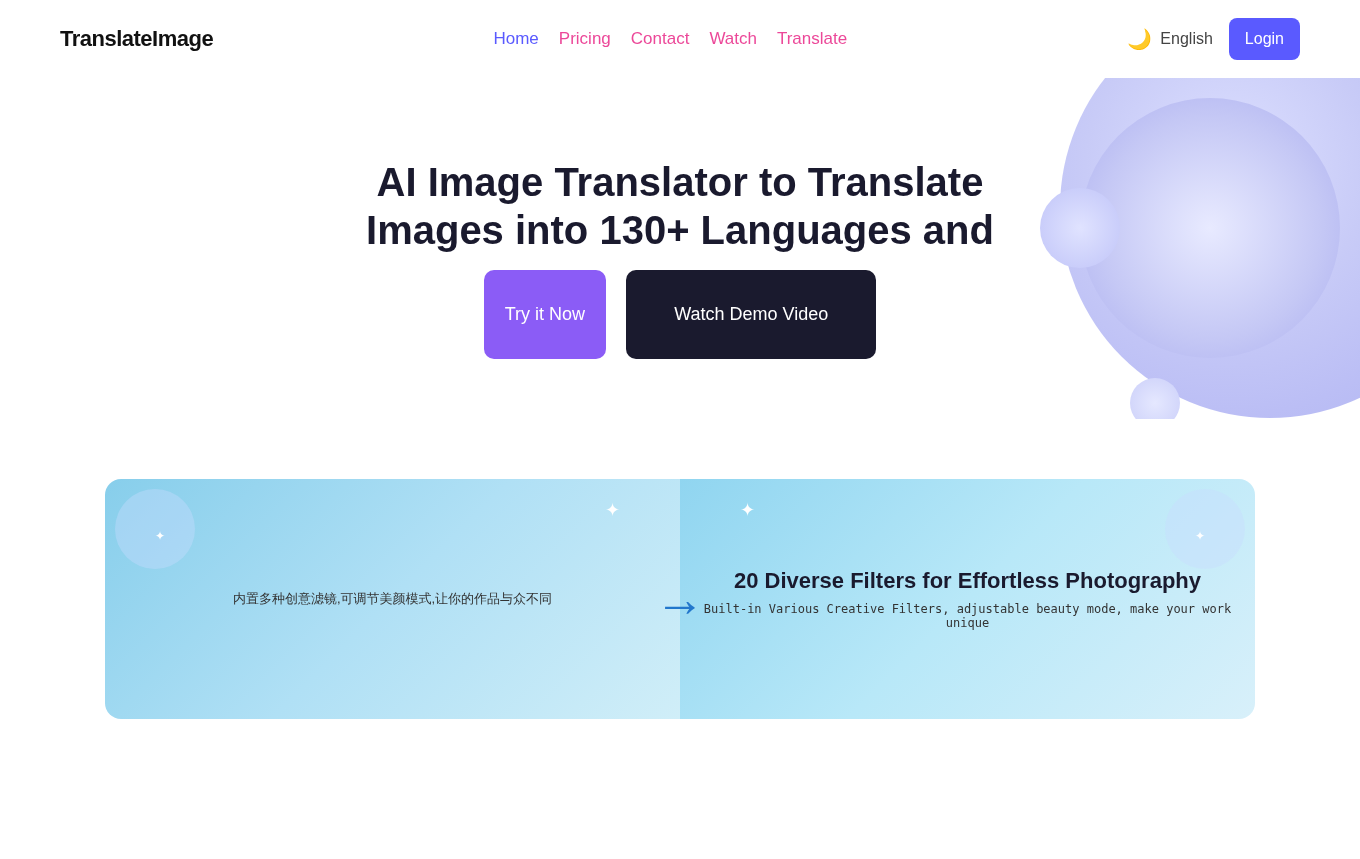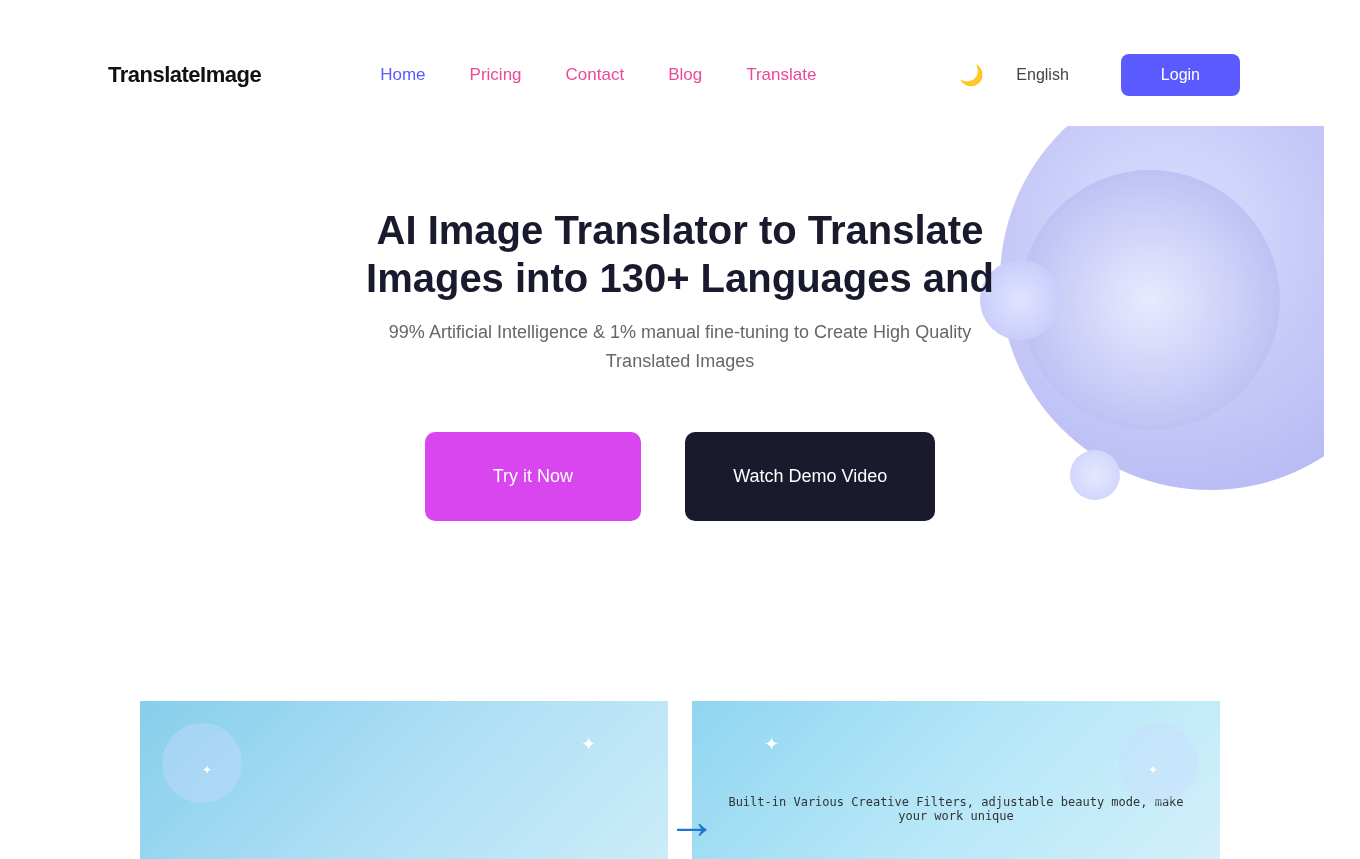--- a/index.html
+++ b/index.html
@@ -1,33 +1,33 @@
 <!DOCTYPE html>
 <html><head>
   <meta charset="utf-8">
   <style>
-    * { margin: 12px; padding: 0; box-sizing: border-box; }
+    * { margin: 0; padding: 0; box-sizing: border-box; }
     body { font-family: -apple-system, BlinkMacSystemFont, 'Segoe UI', sans-serif; background: #fff; overflow-x: hidden; }
 
     
     nav {
       display: flex; align-items: center; justify-content: space-between;
       padding: 0 60px; height: 78px; position: relative; z-index: 10;
       background: #fff;
     }
     .nav-logo { font-size: 22px; font-weight: 700; color: #111; letter-spacing: -0.5px; }
     .nav-links { display: flex; gap: 20px; align-items: center; }
     .nav-link { text-decoration: none; color: #ec4899; font-size: 17px; font-weight: 400; }
     .nav-link.active { color: #5a5aff; }
     .nav-right { display: flex; align-items: center; gap: 16px; }
     .nav-lang { display: flex; align-items: center; gap: 8px; font-size: 16px; color: #444; cursor: pointer; }
     .moon-icon { font-size: 20px; }
     .login-btn {
       background: #5a5aff; color: #fff; border: none; border-radius: 8px;
-      padding: 12px 40px; font-size: 16px; font-weight: 500; cursor: pointer;
+      padding: 12px 16px; font-size: 16px; font-weight: 500; cursor: pointer;
     }
 
     
     .hero {
       position: relative; text-align: center; padding: 80px 40px 60px;
       overflow: hidden;
     }
     .hero-bg-circles {
       position: absolute; top: -60px; right: -80px; width: 500px; height: 500px;
       pointer-events: none;
@@ -57,22 +57,22 @@
       font-size: 40px; font-weight: 700; color: #1a1a2e; line-height: 1.2;
       max-width: 800px; margin: 0 auto 16px; position: relative; z-index: 2;
     }
     .hero-title-purple { color: #7b2ff7; }
     .hero-subtitle {
       font-size: 18px; color: #666; max-width: 620px; margin: 0 auto 44px;
       line-height: 1.6; position: relative; z-index: 2;
     }
     .hero-buttons { display: flex; gap: 20px; justify-content: center; position: relative; z-index: 2; }
     .btn-primary {
-      background: #d946ef; color: #fff; border: none; border-radius: 10px;
-      padding: 18px 68px; font-size: 18px; font-weight: 500; cursor: pointer;
+      background: #8b5cf6; color: #fff; border: none; border-radius: 10px;
+      padding: 18px 21px; font-size: 18px; font-weight: 500; cursor: pointer;
     }
     .btn-dark {
       background: #1a1a2e; color: #fff; border: none; border-radius: 10px;
       padding: 34px 48px; font-size: 18px; font-weight: 500; cursor: pointer;
     }
 
     
     .demo-section {
       padding: 60px 80px 0;
       display: flex; justify-content: center;
@@ -110,21 +110,21 @@
   </style>
 </head>
 <body>
 
 <nav>
   <div class="nav-logo">TranslateImage</div>
   <div class="nav-links">
     <a class="nav-link active" href="#">Home</a>
     <a class="nav-link" href="#">Pricing</a>
     <a class="nav-link" href="#">Contact</a>
-    <a class="nav-link" href="#">Blog</a>
+    <a class="nav-link" href="#">Watch</a>
     <a class="nav-link" href="#">Translate</a>
   </div>
   <div class="nav-right">
     <div class="nav-lang">
       <span class="moon-icon">🌙</span>
       <span>English</span>
     </div>
     <button class="login-btn">Login</button>
   </div>
 </nav>
@@ -135,46 +135,47 @@
     <div class="circle-large"></div>
     <div class="circle-medium"></div>
     <div class="circle-small"></div>
     <div class="circle-tiny"></div>
   </div>
 
   <h1 class="hero-title">
     <span>AI Image Translator to Translate</span><br>
     <span>Images into 130+ Languages and</span><br>
   </h1>
-  <p class="hero-subtitle">99% Artificial Intelligence &amp; 1% manual fine-tuning to Create High Quality Translated Images</p>
   <div class="hero-buttons">
     <button class="btn-primary">Try it Now</button>
     <button class="btn-dark">Watch Demo Video</button>
   </div>
 </section>
 
 <div class="demo-section">
   <div class="demo-container">
 
     <div class="demo-left">
 
       <div class="deco-circle" style="width:80px;height:80px;top:10px;left:10px;"></div>
 
       <span class="sparkle" style="top:20px;right:60px;">✦</span>
       <span class="sparkle" style="top:50px;left:50px;font-size:12px;">✦</span>
 
+      <div class="demo-subtitle-cn">内置多种创意滤镜,可调节美颜模式,让你的作品与众不同</div>
 
     </div>
 
     <div class="demo-arrow" style="position:absolute;top:50%;left:50%;transform:translate(-50%,-50%);z-index:10;font-size:50px;color:#2277cc;">→</div>
 
     <div class="demo-right">
       <div class="deco-circle" style="width:80px;height:80px;top:10px;right:10px;"></div>
 
       <span class="sparkle" style="top:20px;left:60px;">✦</span>
       <span class="sparkle" style="top:50px;right:50px;font-size:12px;">✦</span>
 
+      <div class="demo-title-en">20 Diverse Filters for Effortless Photography</div>
       <div class="demo-subtitle-en">Built-in Various Creative Filters, adjustable
 beauty mode, make your work unique</div>
 
     </div>
   </div>
 </div>
 
 </body></html>

